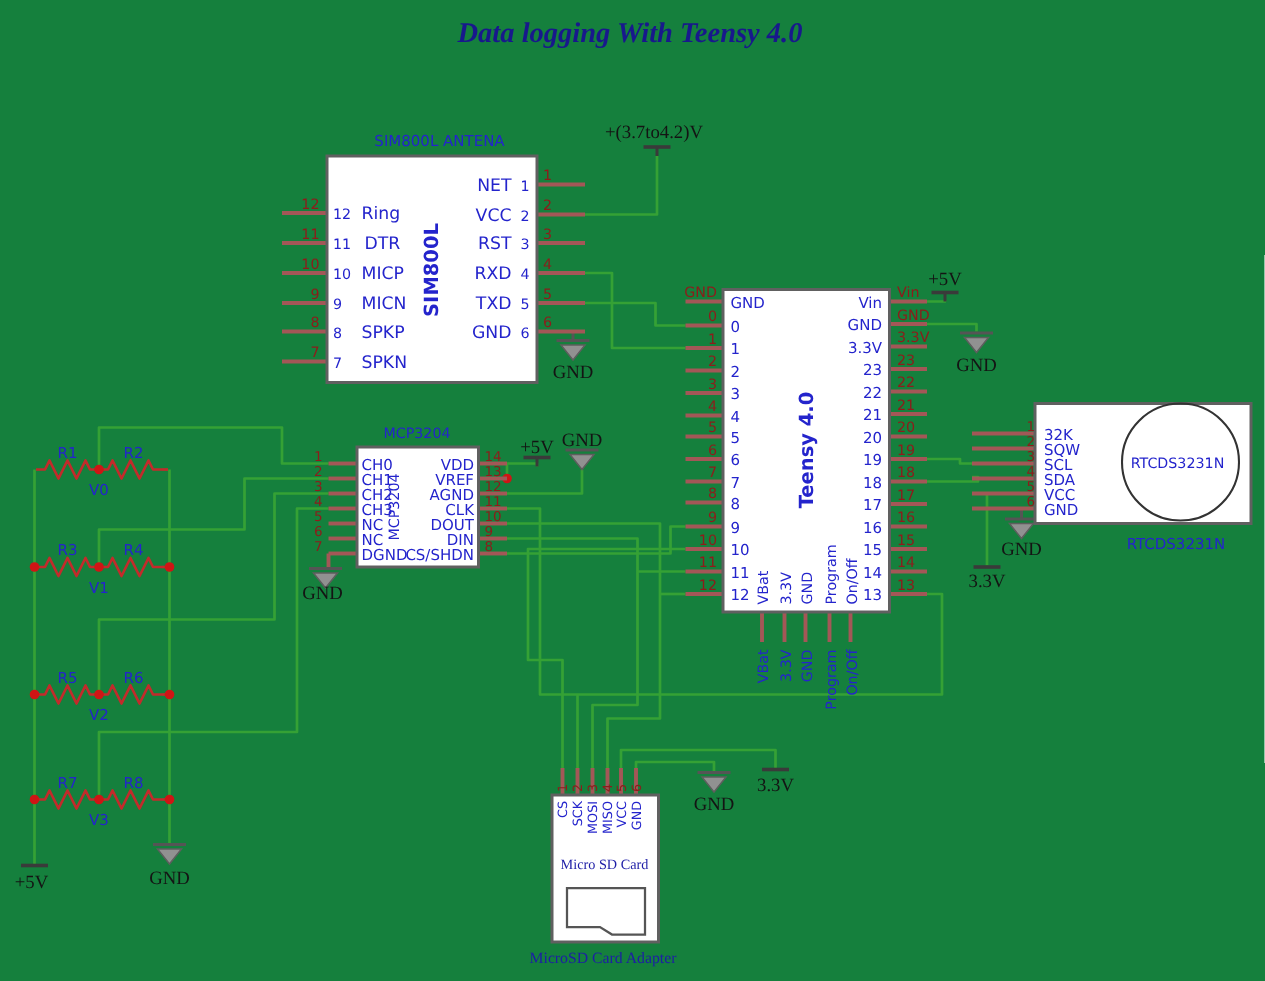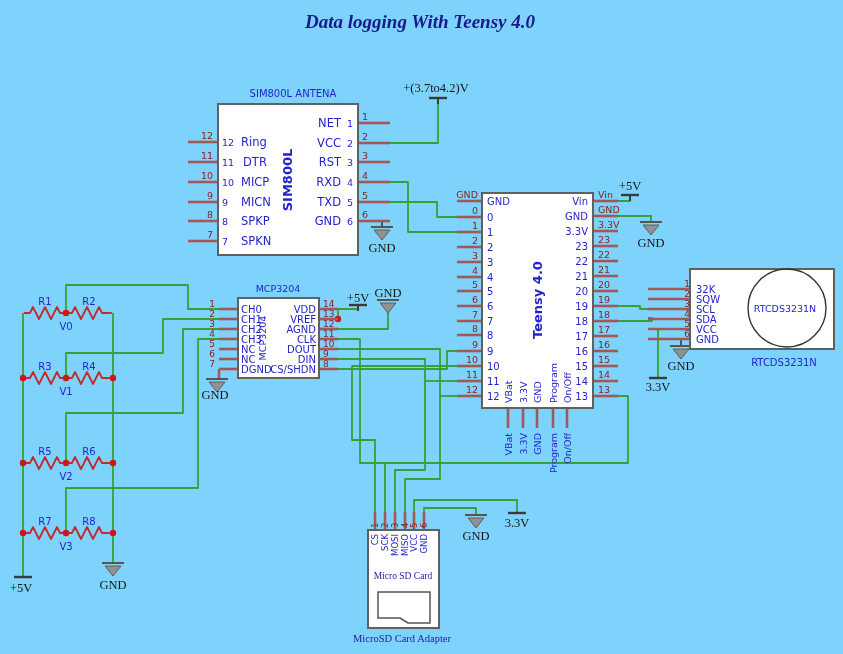--- a/index.html
+++ b/index.html
@@ -1,16 +1,16 @@
 <!DOCTYPE html>
 <html><head>
 <meta charset="utf-8">
 <style>
   html,body{margin:0;padding:0;background:#fff;}
-  .stage{position:relative;width:843px;height:654px;background:#7dd3fc;overflow:hidden;}
+  .stage{position:relative;width:843px;height:654px;background:#15803d;overflow:hidden;}
   svg{display:block;}
   text{font-family:"DejaVu Sans",sans-serif;}
   .b{fill:#2424cc;}
   .r{fill:#8e1b1b;}
   .pw{font-family:"Liberation Serif",serif;fill:#141414;font-size:12.5px;text-anchor:middle;}
   .pwb{font-family:"Liberation Serif",serif;fill:#1d1da6;text-anchor:middle;}
   .s8{font-size:8.5px;} .s9{font-size:9px;} .s95{font-size:9.5px;}
   .s10{font-size:10px;} .s11{font-size:11.5px;} .s13{font-size:13px;font-weight:bold;}
   .ae{text-anchor:end;} .am{text-anchor:middle;}
   .title{font-family:"Liberation Serif",serif;font-weight:bold;font-style:italic;font-size:19px;fill:#18188c;text-anchor:middle;}

